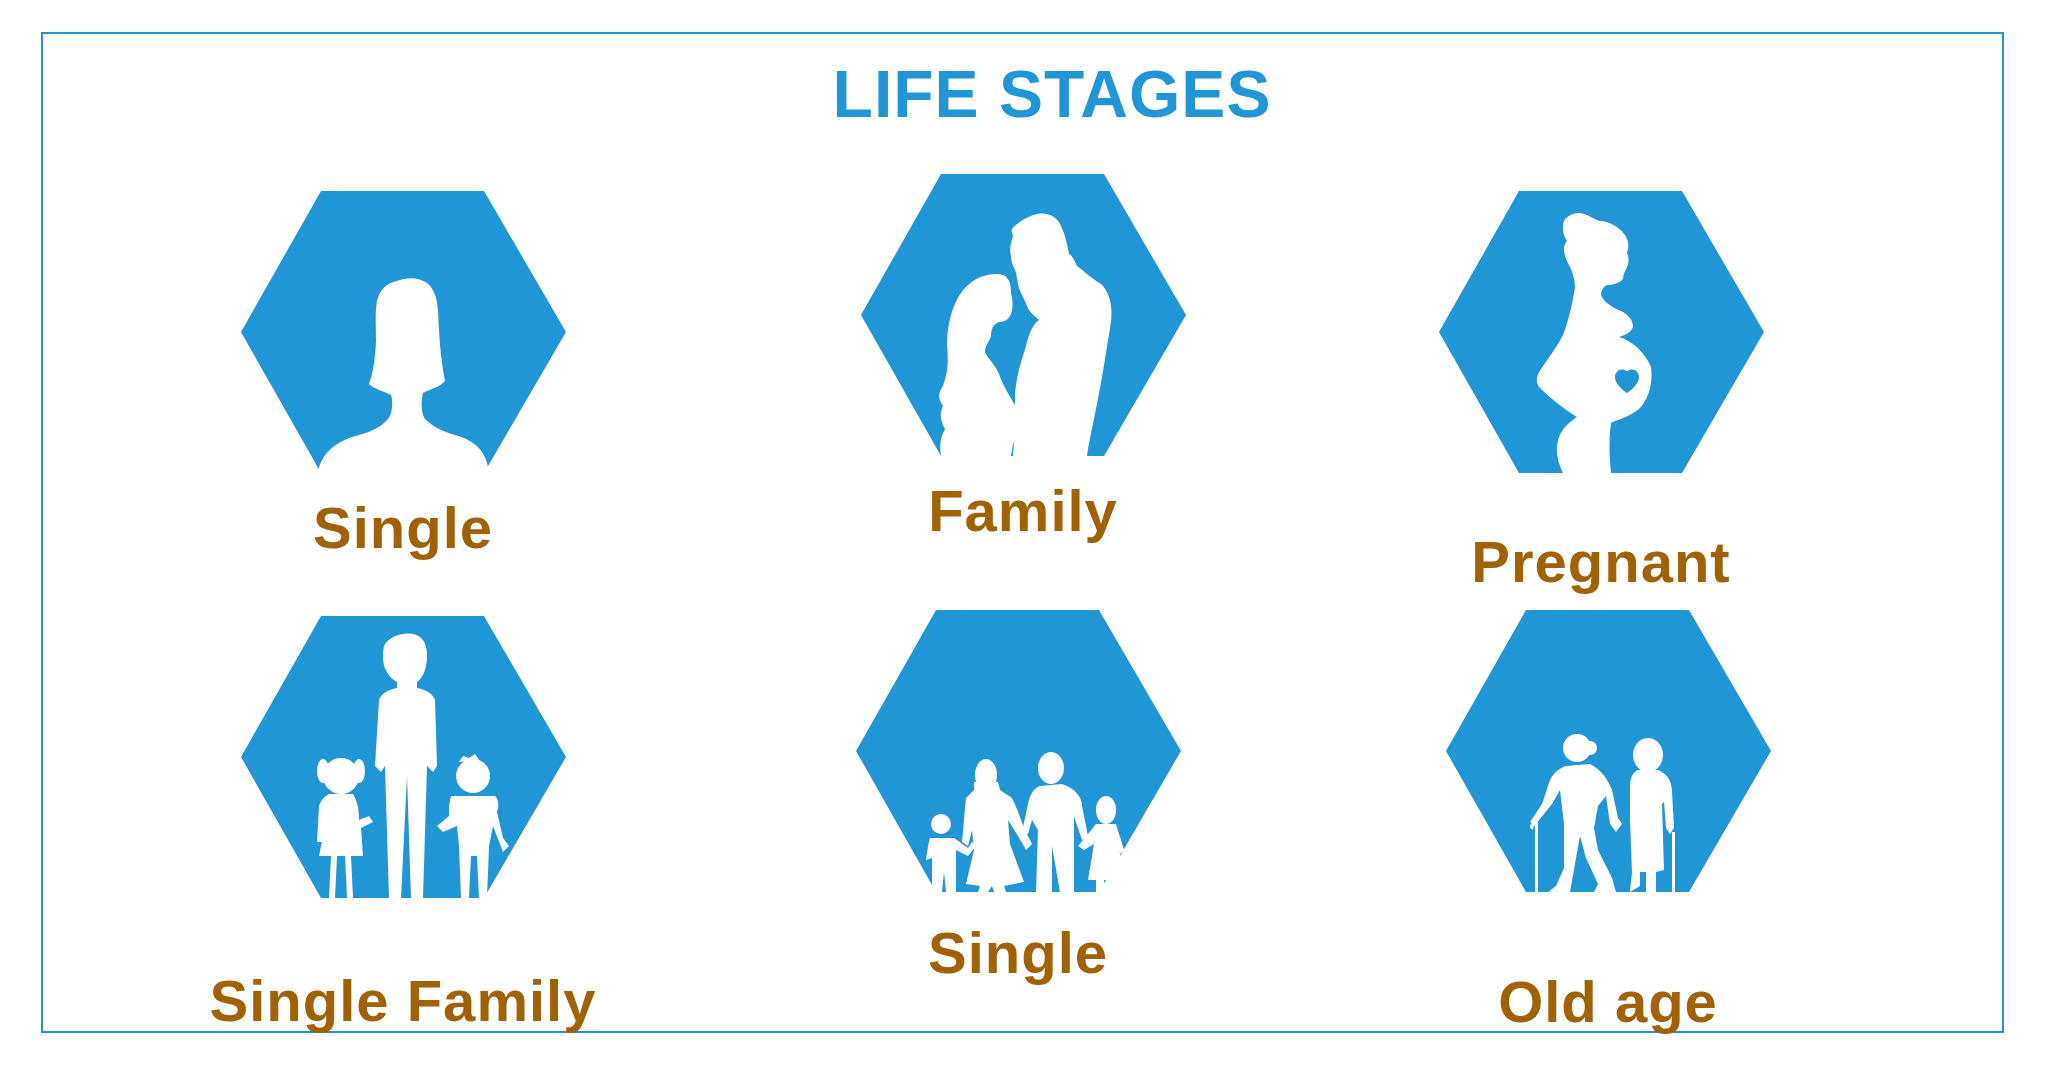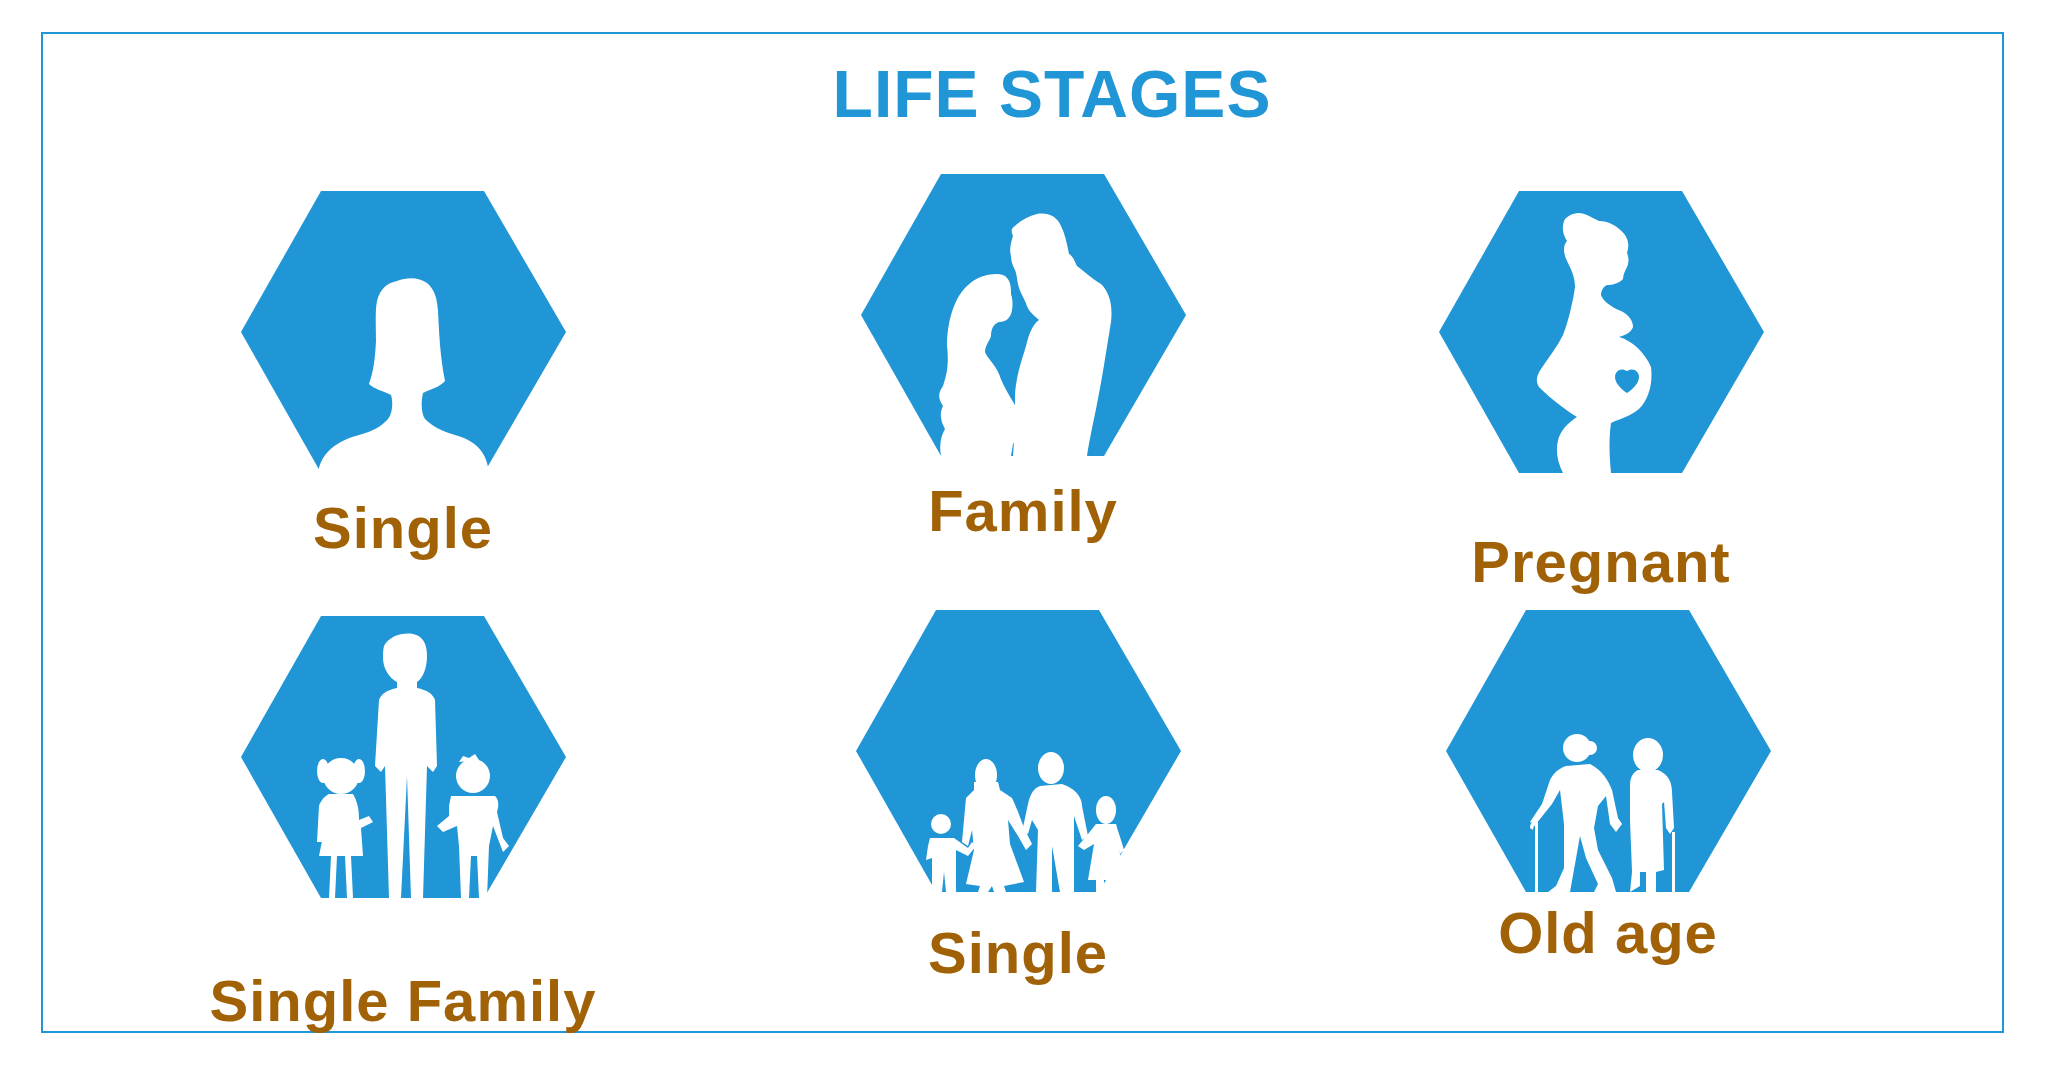--- a/index.html
+++ b/index.html
@@ -130,13 +130,13 @@
       <rect x="89" y="214" width="3" height="68"></rect>
       <path d="M84,218 C84,212 88,210 92,212 L92,216 C89,214 87,216 87,220 Z"></path>
 
       <ellipse cx="202" cy="145" rx="15" ry="17"></ellipse>
       <path d="M192,160 L212,160 C222,164 226,172 226,182 L228,218 L224,224 L220,218 L218,192 L216,194 L218,260
         L210,262 L210,282 L200,282 L200,262 L194,262 L194,276 L184,282 L186,262 L184,210 L184,176 C184,166 188,162 192,160 Z"></path>
       <rect x="226" y="222" width="3" height="60"></rect>
     </g>
   </svg>
 </div>
-<div class="label" style="left:1308px; top:900px;">Old age</div>
+<div class="label" style="left:1308px; top:969px;">Old age</div>
 
 </body></html>

